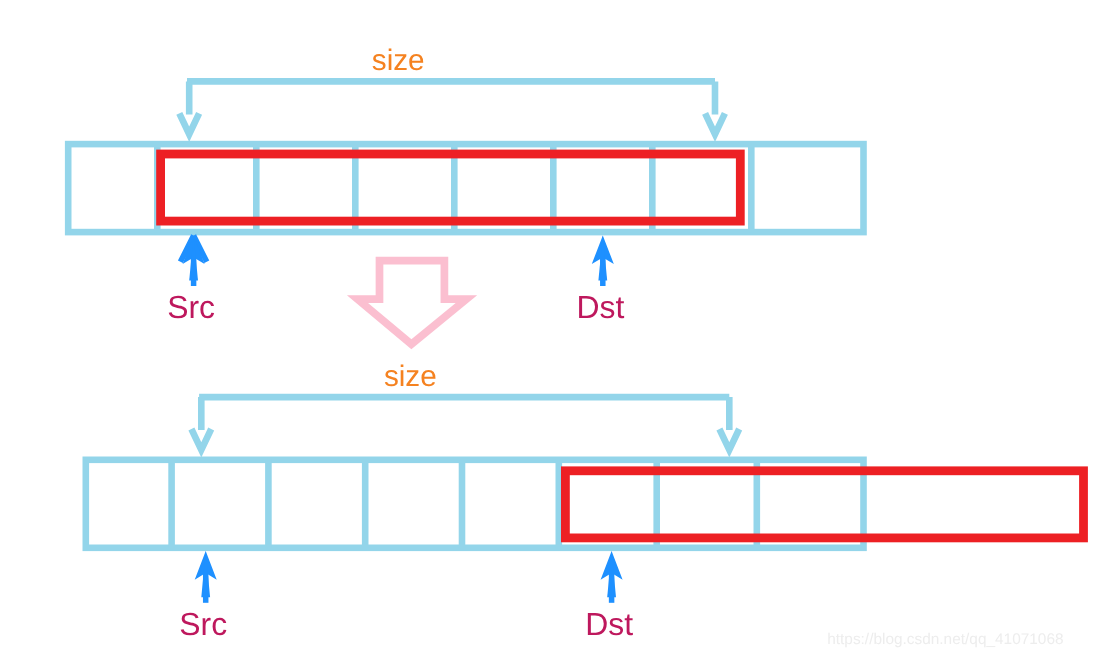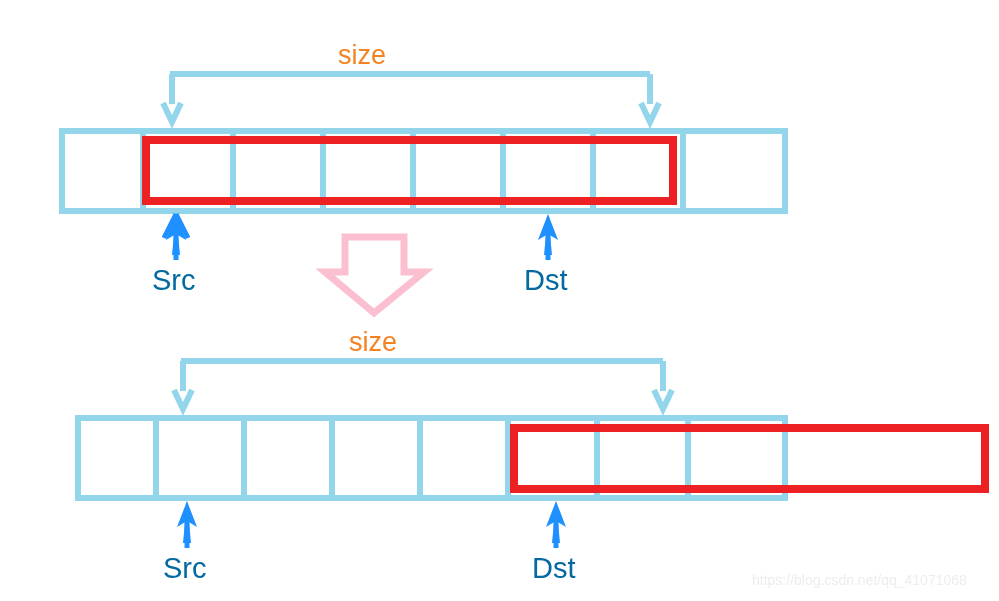--- a/index.html
+++ b/index.html
@@ -29,21 +29,21 @@
     position: absolute;
     white-space: nowrap;
     line-height: 1;
     user-select: none;
   }
   .size-label {
     color: #F58220;
     font-size: 27px;
   }
   .ptr-label {
-    color: #0369a1;
+    color: #be185d;
     font-size: 29px;
   }
   .watermark {
     color: #EDEDED;
     font-size: 14px;
   }
 </style>
 </head>
 <body>
 

